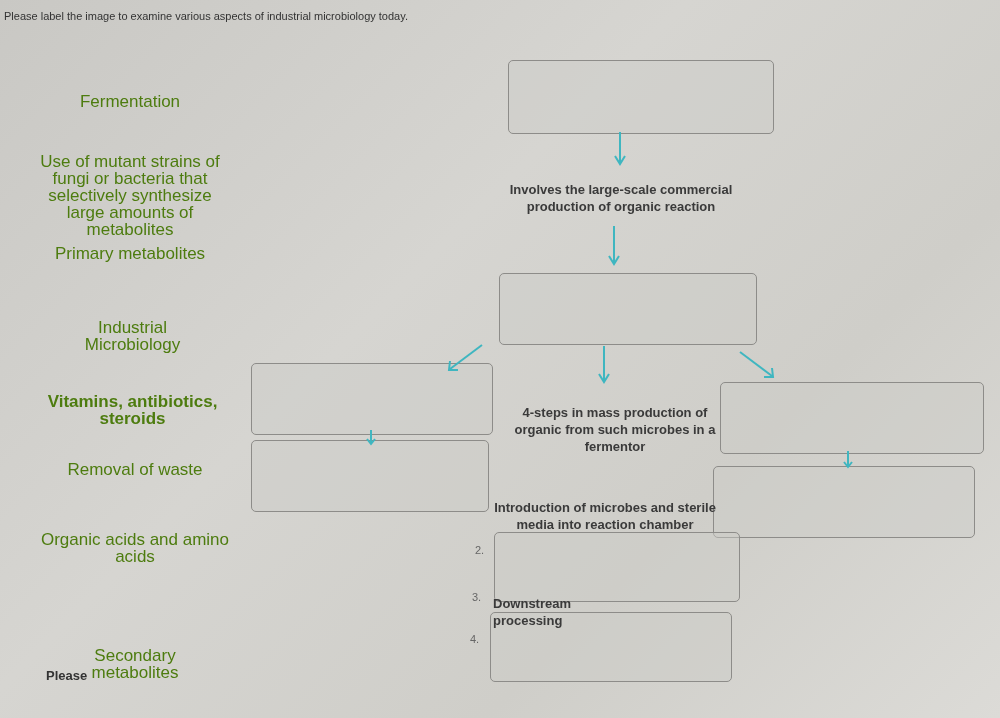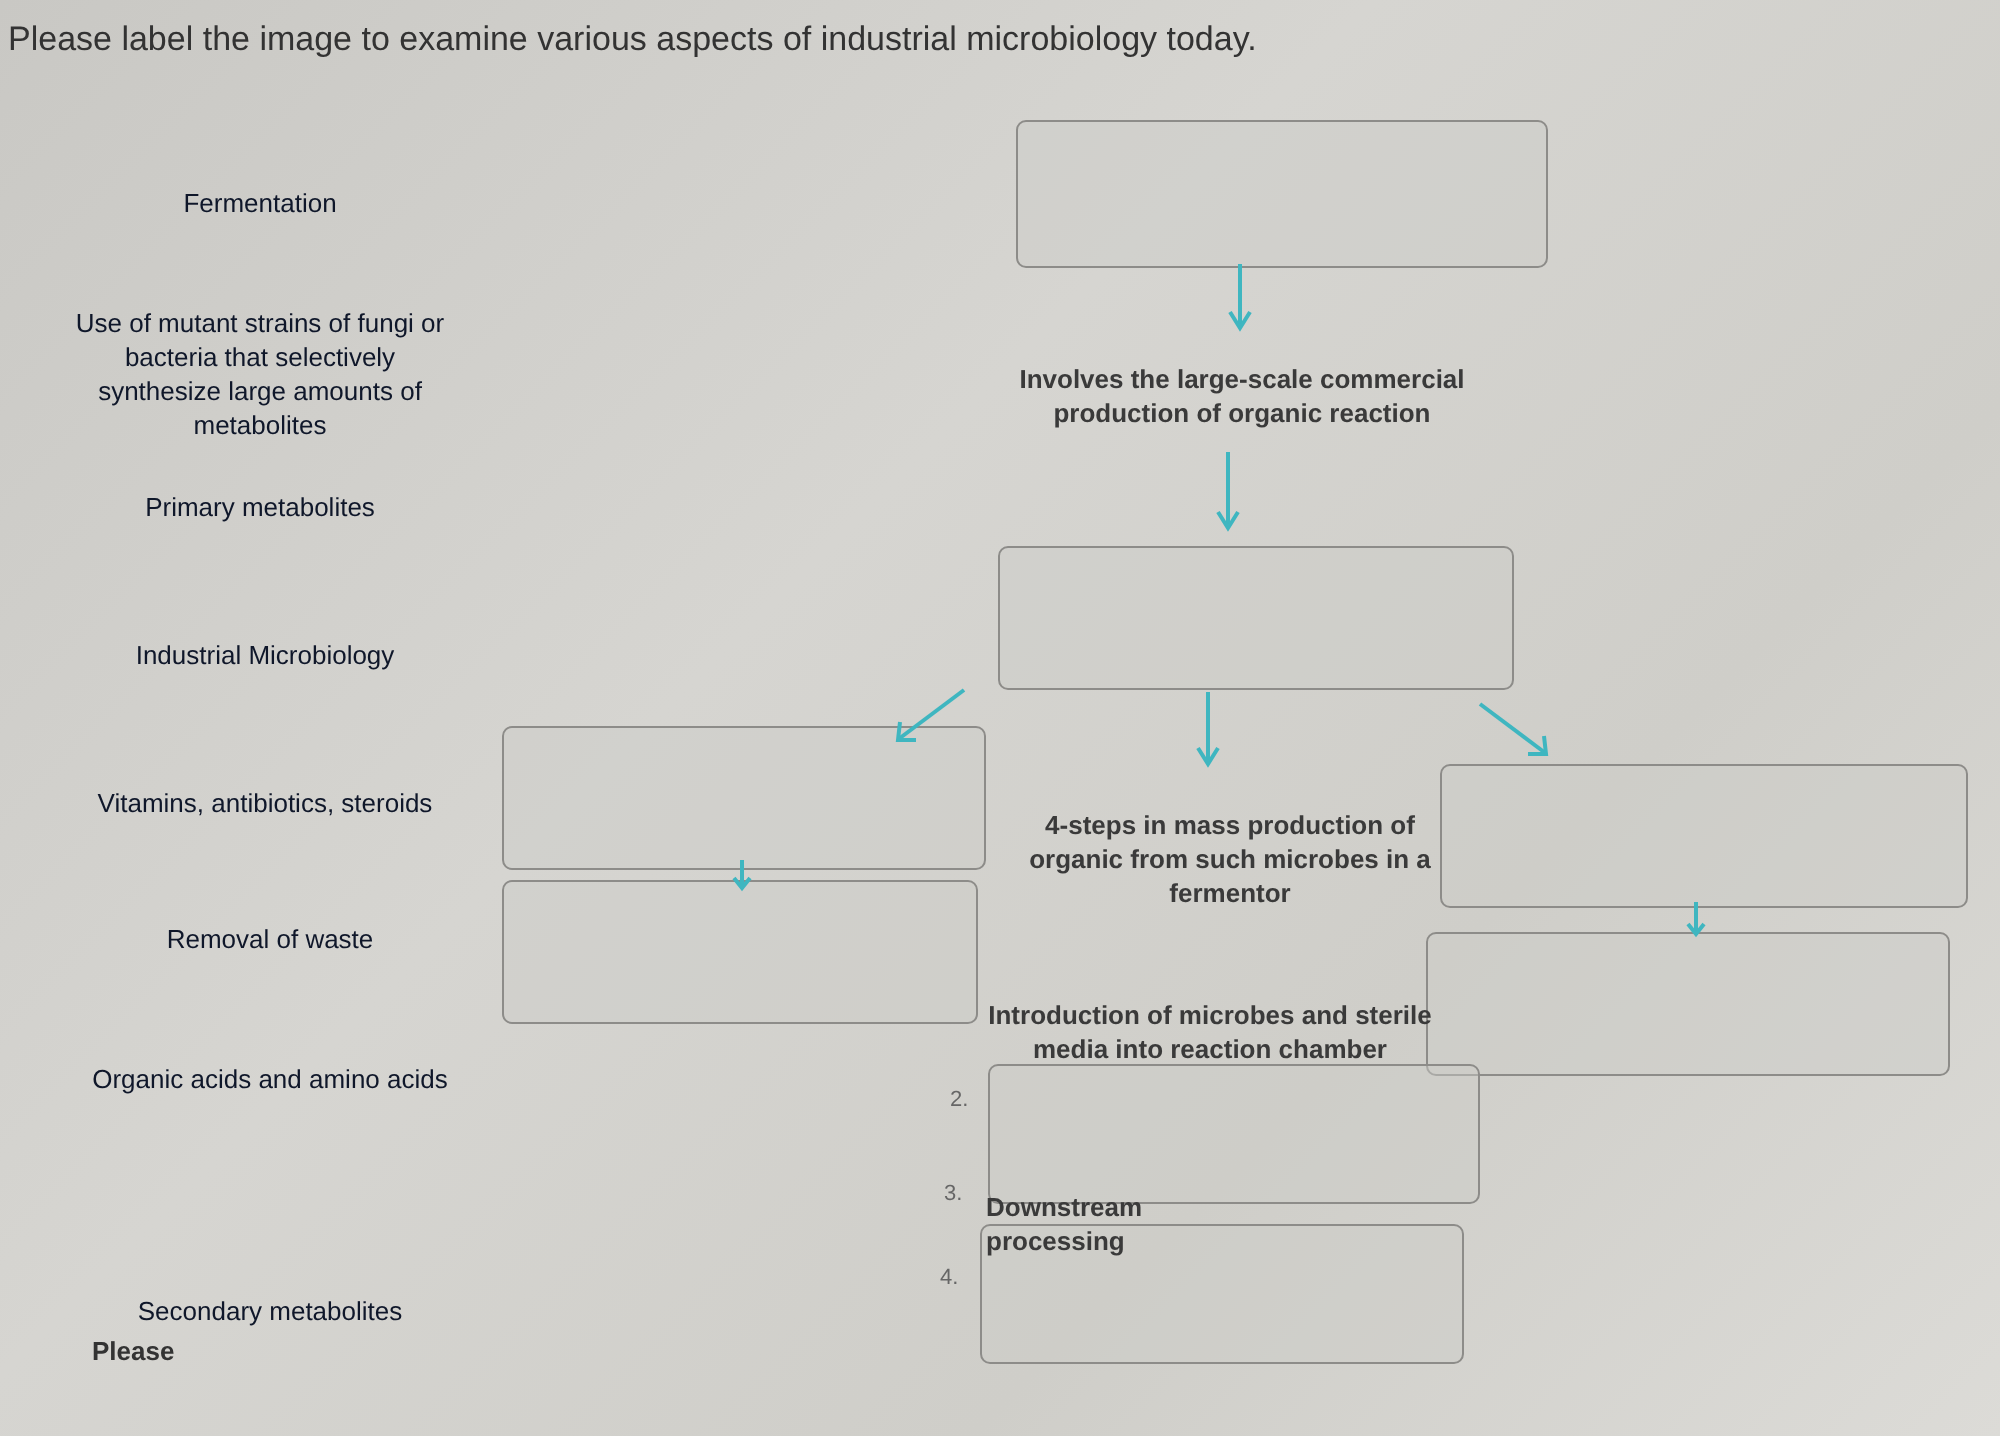--- a/index.html
+++ b/index.html
@@ -2,24 +2,24 @@
 <html><head>
 <meta charset="utf-8">
 <style>
   html, body { margin:0; padding:0; }
   body {
     width:1000px; height:718px; overflow:hidden; position:relative;
     background: linear-gradient(135deg,#c9c8c4 0%,#d6d5d1 40%,#cfcec9 70%,#dcdbd7 100%);
     font-family:"Liberation Sans", sans-serif; color:#2b2b2b;
   }
   .title {
-    position:absolute; left:4px; top:10px; font-size:17px; color:#333;
+    position:absolute; left:4px; top:10px; font-size:11px; color:#333;
   }
   .label-item {
-    position:absolute; font-size:13px; color:#0f172a; text-align:center; line-height:17px;
+    position:absolute; font-size:17px; color:#4d7c0f; text-align:center; line-height:17px;
     cursor:grab;
   }
   .dropzone {
     position:absolute; border:1px solid #8d8c89; border-radius:5px;
     background:rgba(205,204,200,0.45);
   }
   .node-text {
     position:absolute; font-size:13px; font-weight:bold; color:#3a3a3a; text-align:center; line-height:17px;
   }
   .arrow { position:absolute; }
@@ -31,21 +31,21 @@
 </style>
 </head>
 <body>
 
 <div class="title">Please label the image to examine various aspects of industrial microbiology today.</div>
 
 <div class="label-item" style="left:60px;top:93px;width:140px;">Fermentation</div>
 <div class="label-item" style="left:30px;top:153px;width:200px;">Use of mutant strains of fungi or bacteria that selectively synthesize large amounts of metabolites</div>
 <div class="label-item" style="left:50px;top:245px;width:160px;">Primary metabolites</div>
 <div class="label-item" style="left:50px;top:319px;width:165px;">Industrial Microbiology</div>
-<div class="label-item" style="left:40px;top:393px;width:185px;">Vitamins, antibiotics, steroids</div>
+<div class="label-item" style="left:40px;top:393px;width:185px;font-weight:bold;">Vitamins, antibiotics, steroids</div>
 <div class="label-item" style="left:60px;top:461px;width:150px;">Removal of waste</div>
 <div class="label-item" style="left:40px;top:531px;width:190px;text-align:center;">Organic acids and amino acids</div>
 <div class="label-item" style="left:55px;top:599px;width:160px;margin-top:48px;">Secondary metabolites</div>
 
 <div class="dropzone" style="left:508px;top:60px;width:264px;height:72px;"></div>
 <div class="dropzone" style="left:499px;top:273px;width:256px;height:70px;"></div>
 <div class="dropzone" style="left:251px;top:363px;width:240px;height:70px;"></div>
 <div class="dropzone" style="left:251px;top:440px;width:236px;height:70px;"></div>
 <div class="dropzone" style="left:720px;top:382px;width:262px;height:70px;"></div>
 <div class="dropzone" style="left:713px;top:466px;width:260px;height:70px;"></div>

